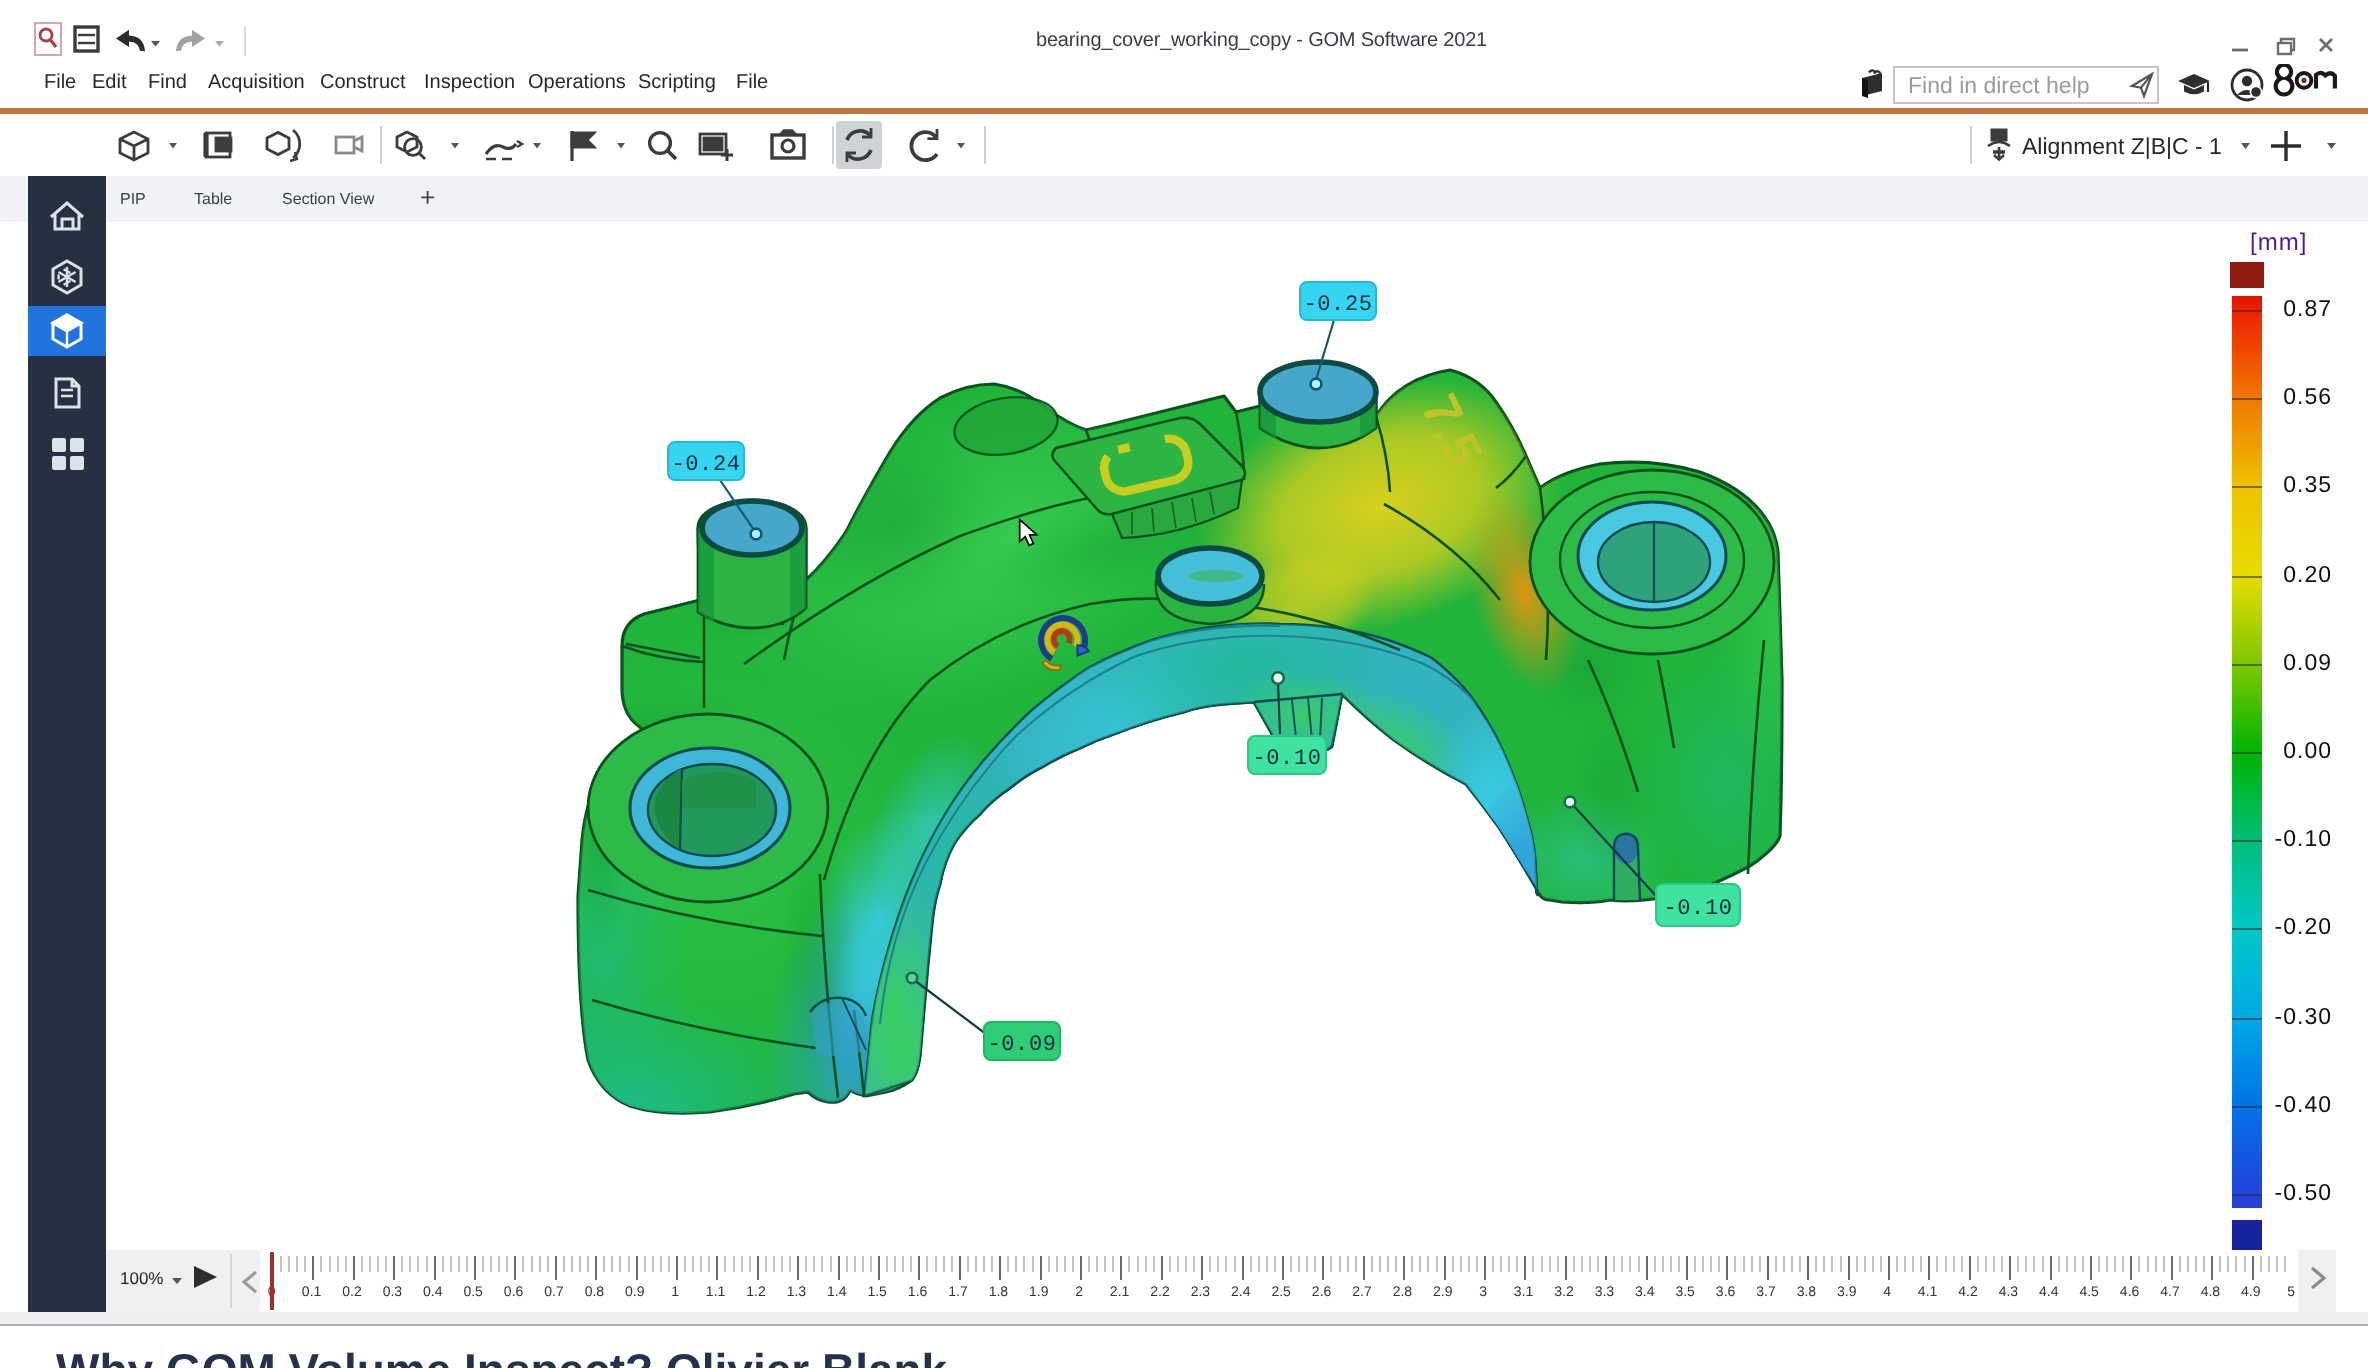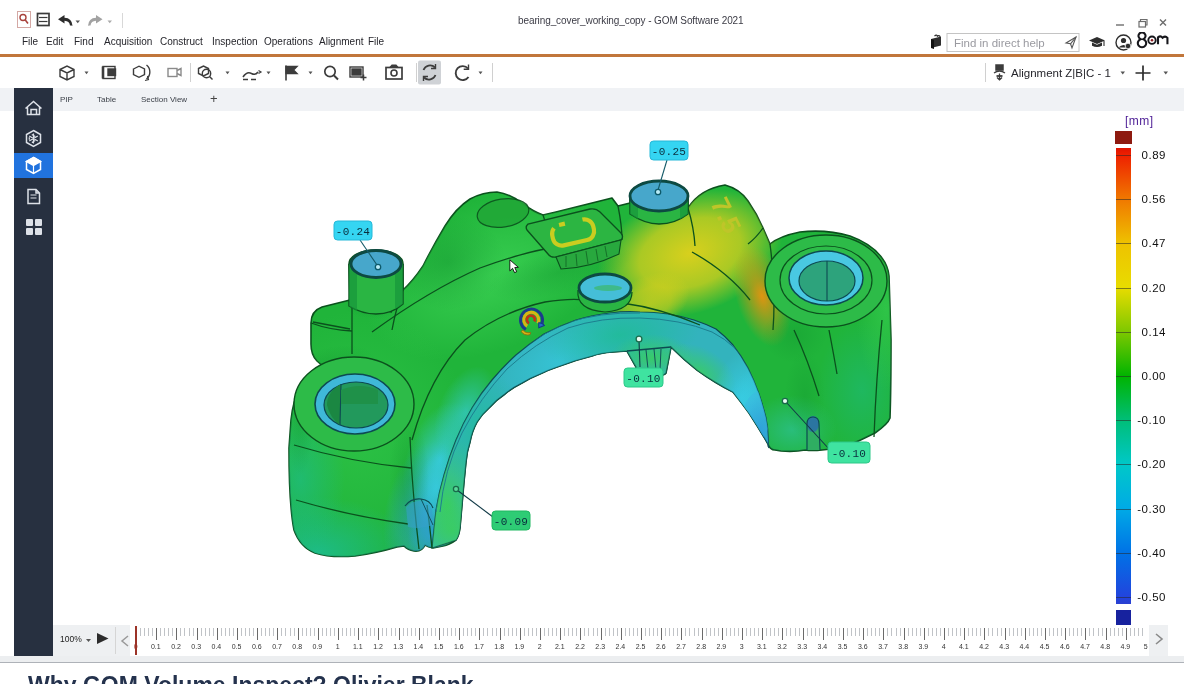--- a/index.html
+++ b/index.html
@@ -58,21 +58,21 @@
   </svg>
 </div>
 <div id="menubar">
   <span class="menu" style="left:22px">File</span>
   <span class="menu" style="left:46px">Edit</span>
   <span class="menu" style="left:74px">Find</span>
   <span class="menu" style="left:104px">Acquisition</span>
   <span class="menu" style="left:160px">Construct</span>
   <span class="menu" style="left:212px">Inspection</span>
   <span class="menu" style="left:264px">Operations</span>
-  <span class="menu" style="left:319px">Alignment</span>
+  <span class="menu" style="left:319px">Scripting</span>
   <span class="menu" style="left:368px">File</span>
   <svg class="abs" style="left:925px;top:0" width="259px" height="22" viewBox="0 0 259 22">
     <path d="M6 7 l10 -2.5 l0 9 l-10 2.5 z" fill="#2e2e2e"></path>
     <path d="M6 7 l3 1 l0 9 l-3 -1 z" fill="#111"></path>
     <path d="M9.5 4.2 q2 -2.2 3.4 0.4 M12 4.8 q1.5 -2.4 3.2 -0.2" fill="none" stroke="#2e2e2e" stroke-width="1.2"></path>
     <rect x="22" y="1.5" width="132" height="18" fill="#fff" stroke="#c4c4c4" stroke-width="1"></rect>
     <text x="29" y="14.5" font-size="11.5" fill="#9a9aa0">Find in direct help</text>
     <g transform="translate(140,4)" stroke="#555" fill="none" stroke-width="1.1">
       <path d="M1 7 L11 1 L7 12 L5.5 7.8 Z"></path>
       <path d="M5.5 7.8 L11 1"></path>
@@ -536,24 +536,24 @@
 <div class="cbt" style="top:180px"></div>
 <div class="cbt" style="top:224px"></div>
 <div class="cbt" style="top:268px"></div>
 <div class="cbt" style="top:312px"></div>
 <div class="cbt" style="top:356px"></div>
 <div class="cbt" style="top:401px"></div>
 <div class="cbt" style="top:445px"></div>
 <div class="cbt" style="top:489px"></div>
 </div>
   <div class="abs" style="left:8px;top:502px;width:15px;height:15px;background:#17229e"></div>
-  <span class="cbl" style="top:41px">0.89</span>
+  <span class="cbl" style="top:41px">0.87</span>
   <span class="cbl" style="top:85px">0.56</span>
-  <span class="cbl" style="top:129px">0.47</span>
+  <span class="cbl" style="top:129px">0.35</span>
   <span class="cbl" style="top:174px">0.20</span>
-  <span class="cbl" style="top:218px">0.14</span>
+  <span class="cbl" style="top:218px">0.09</span>
   <span class="cbl" style="top:262px">0.00</span>
   <span class="cbl" style="top:306px">-0.10</span>
   <span class="cbl" style="top:350px">-0.20</span>
   <span class="cbl" style="top:395px">-0.30</span>
   <span class="cbl" style="top:439px">-0.40</span>
   <span class="cbl" style="top:483px">-0.50</span>
 </div>
 
 </body></html>

